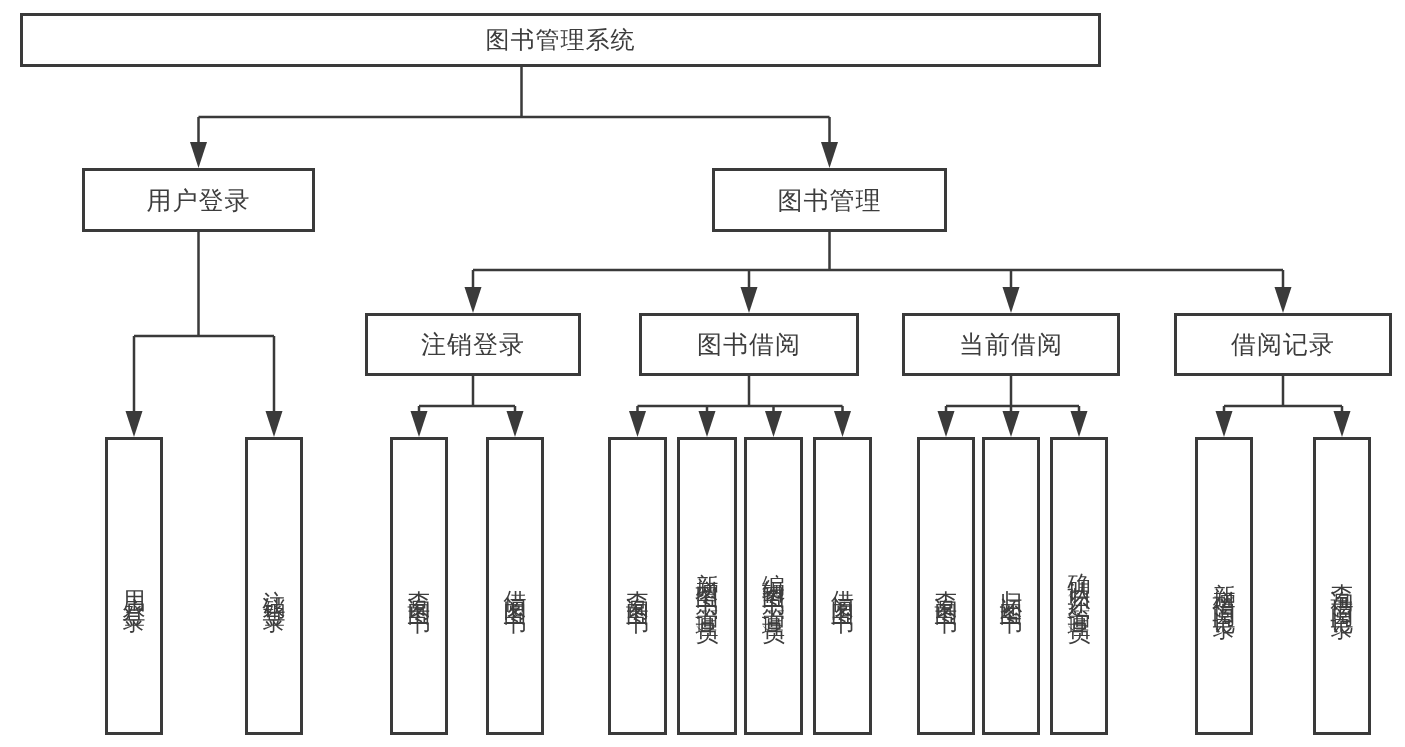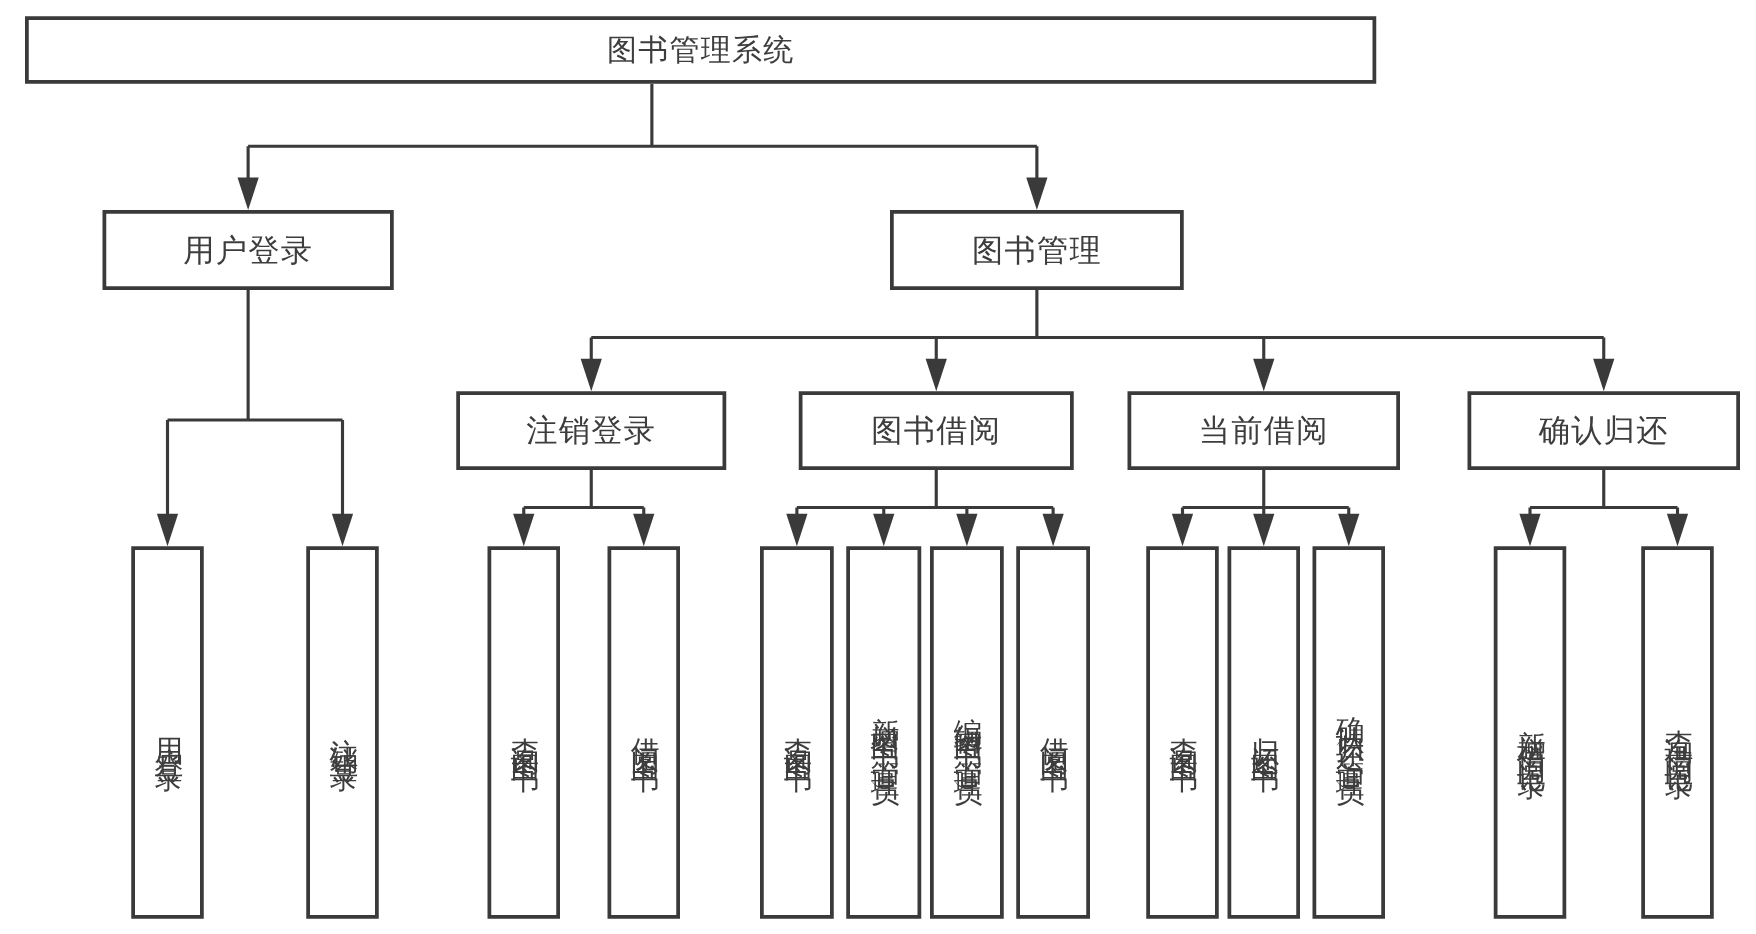--- a/index.html
+++ b/index.html
@@ -123,21 +123,21 @@
   <div class="box h-box" style="left:365px; top:313px; width:216px; height:63px;">
     <span>注销登录</span>
   </div>
   <div class="box h-box" style="left:639px; top:313px; width:220px; height:63px;">
     <span>图书借阅</span>
   </div>
   <div class="box h-box" style="left:902px; top:313px; width:218px; height:63px;">
     <span>当前借阅</span>
   </div>
   <div class="box h-box" style="left:1174px; top:313px; width:218px; height:63px;">
-    <span>确认归还</span>
+    <span>借阅记录</span>
   </div>
 
   <div class="box leaf" style="left:105px; width:58px;">
     <span>用户登录</span>
   </div>
   <div class="box leaf" style="left:245px; width:58px;">
     <span>注销登录</span>
   </div>
 
   <div class="box leaf" style="left:390px; width:58px;">

